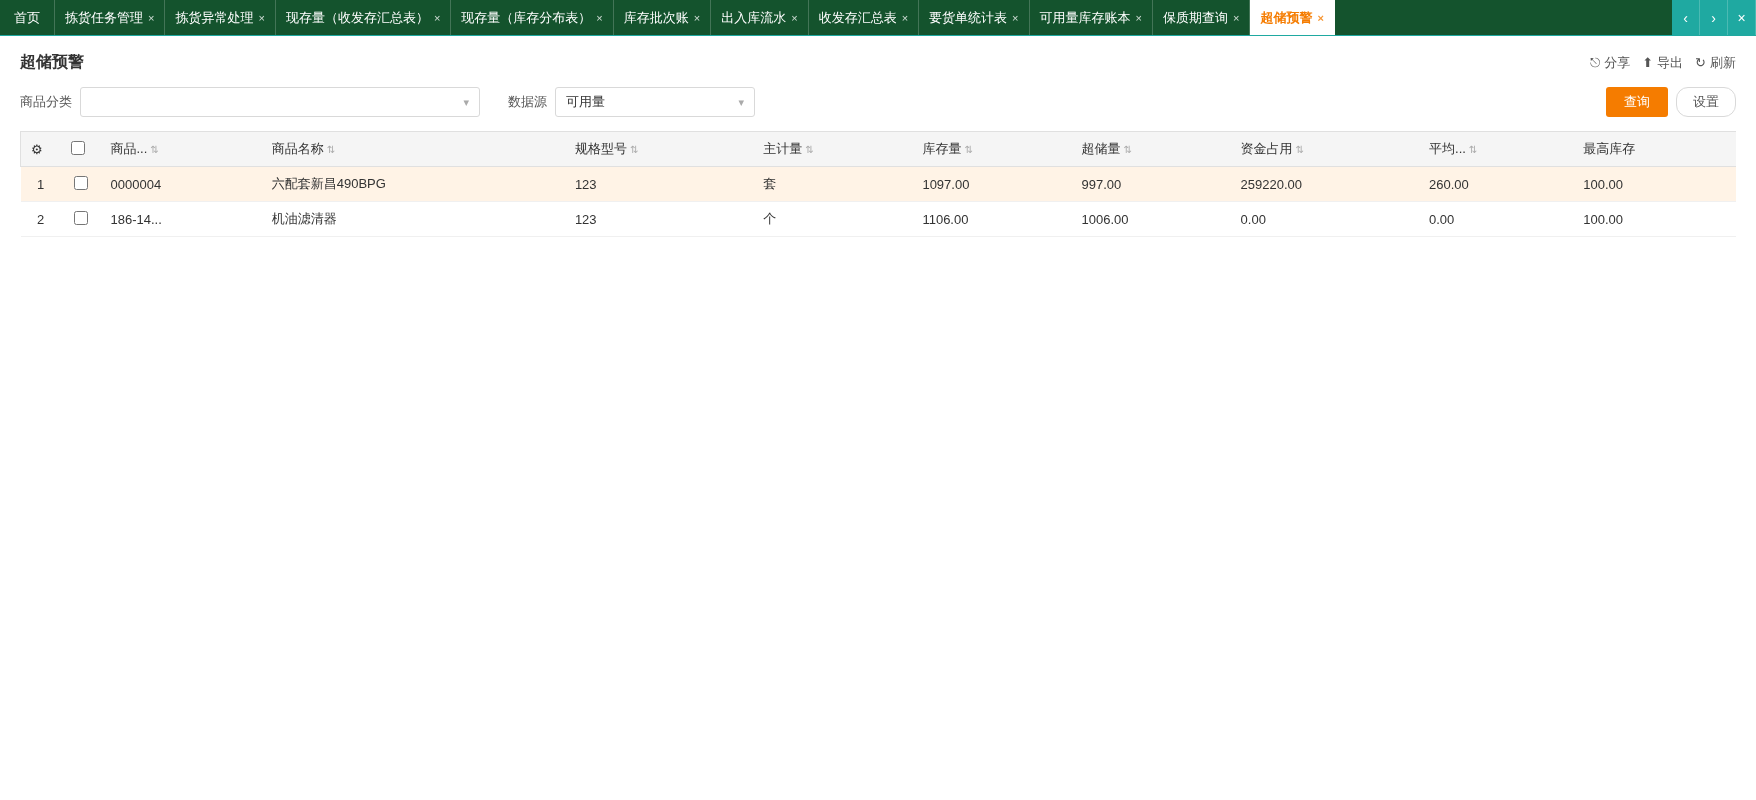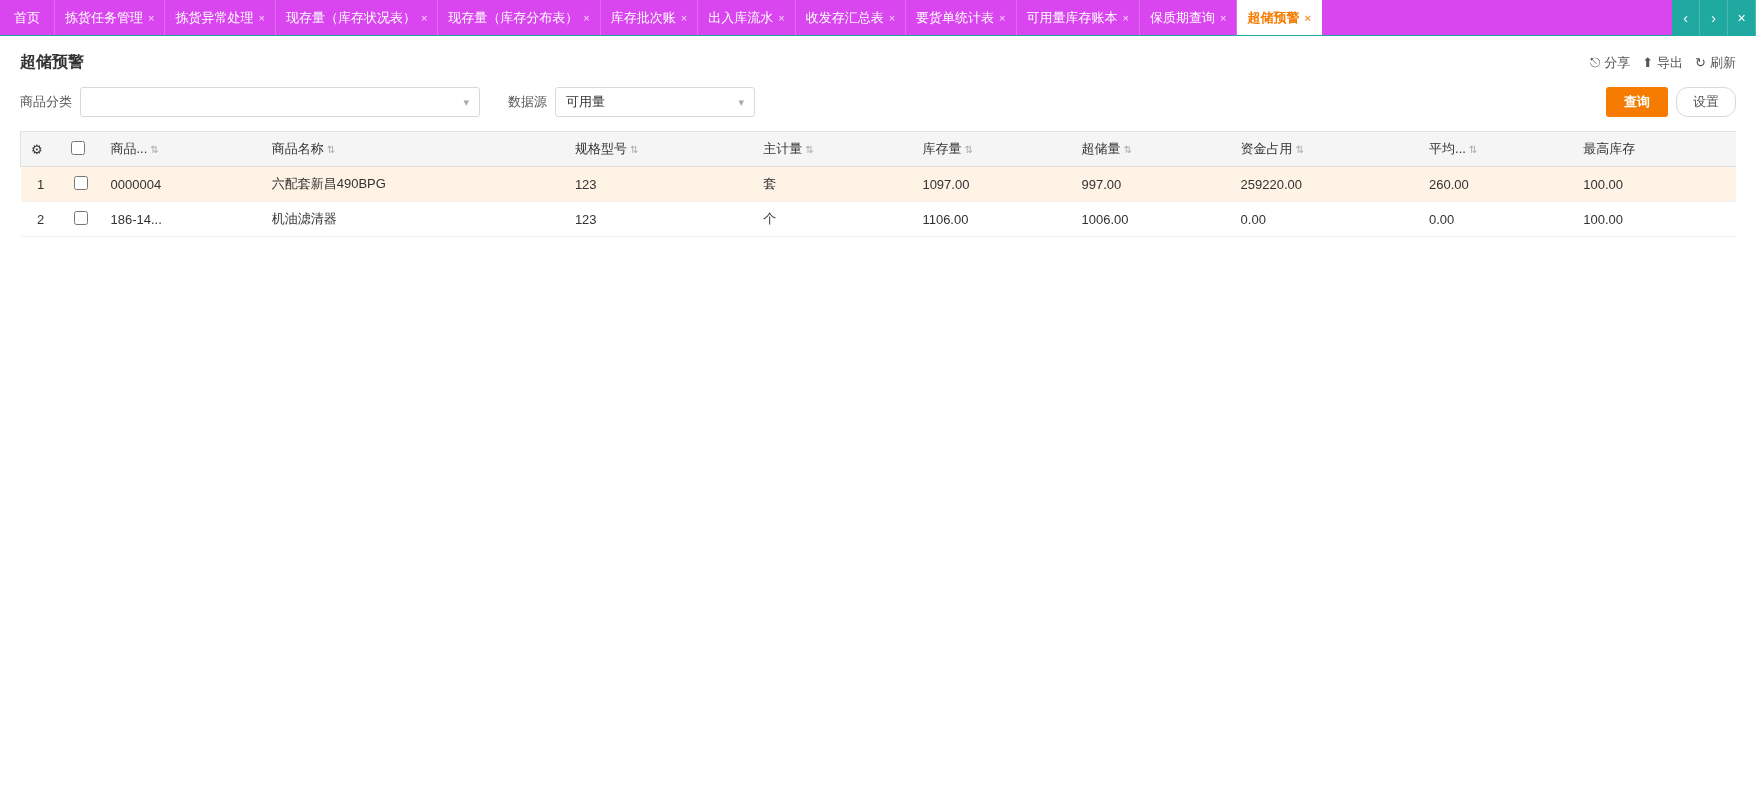--- a/index.html
+++ b/index.html
@@ -2,21 +2,21 @@
 <html><head>
   <meta charset="utf-8">
   <style>
     * { box-sizing: border-box; margin: 0; padding: 0; }
     body { font-family: "Microsoft YaHei", Arial, sans-serif; font-size: 13px; background: #f5f5f5; color: #333; }
 
     
     .top-nav {
       display: flex;
       align-items: center;
-      background: #d946ef;
+      background: #14532d;
       height: 36px;
       overflow: hidden;
       border-bottom: 1px solid #1fa9a1;
     }
     .top-nav-item {
       display: flex;
       align-items: center;
       padding: 0 10px;
       height: 100%;
       color: #fff;
@@ -132,21 +132,20 @@
 
     .btn-query {
       background: #f57c00;
       color: #fff;
       border: none;
       border-radius: 3px;
       padding: 6px 18px;
       cursor: pointer;
       font-size: 13px;
       height: 30px;
-      font-weight: bold;
     }
     .btn-settings {
       background: #fff;
       color: #555;
       border: 1px solid #d9d9d9;
       border-radius: 12px;
       padding: 5px 16px;
       cursor: pointer;
       font-size: 13px;
       height: 30px;
@@ -213,21 +212,21 @@
 
   <div class="top-nav-item">
     <span>拣货任务管理</span>
     <span class="close-x">×</span>
   </div>
   <div class="top-nav-item">
     <span>拣货异常处理</span>
     <span class="close-x">×</span>
   </div>
   <div class="top-nav-item">
-    <span>现存量（库存状况表）</span>
+    <span>现存量（收发存汇总表）</span>
     <span class="close-x">×</span>
   </div>
   <div class="top-nav-item">
     <span>现存量（库存分布表）</span>
     <span class="close-x">×</span>
   </div>
   <div class="top-nav-item">
     <span>库存批次账</span>
     <span class="close-x">×</span>
   </div>

